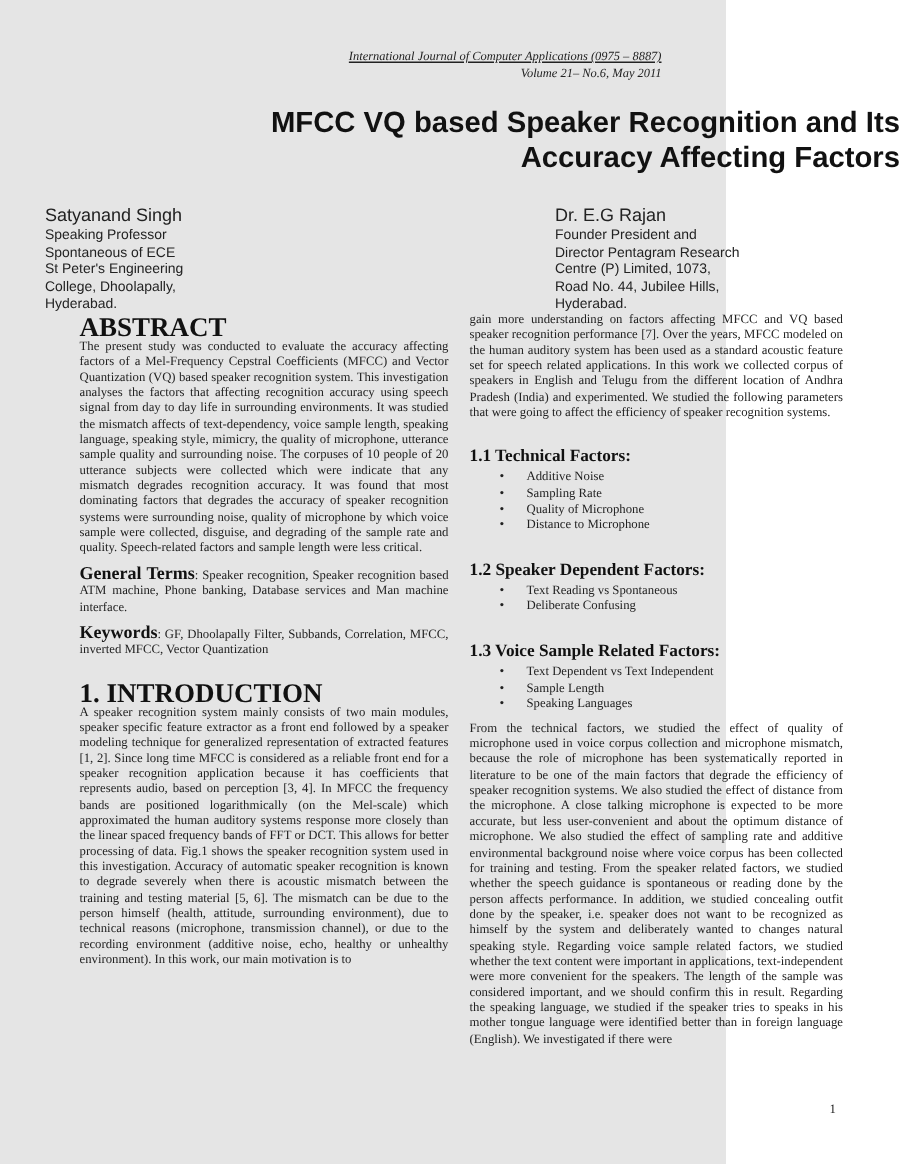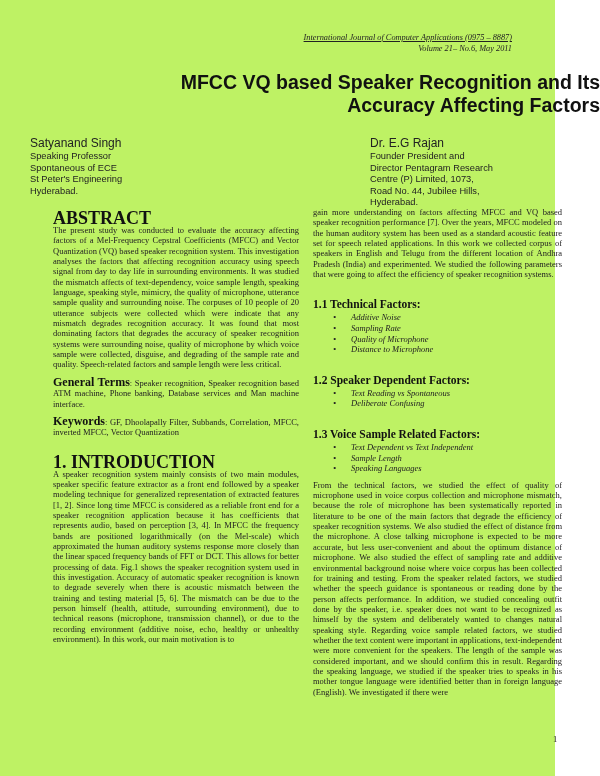--- a/index.html
+++ b/index.html
@@ -1,35 +1,35 @@
 <!DOCTYPE html>
 <html><head>
 <meta charset="utf-8">
 <style>
   html, body { margin:0; padding:0; background:#ffffff; }
   body { width:600px; height:776px; position:relative; overflow:hidden; color:#1a1a1a; }
-  .page { position:absolute; left:0; top:0; width:555px; height:776px; background:#bef264; }
+  .page { position:absolute; left:0; top:0; width:484px; height:776px; background:#e5e5e5; }
   .header { position:absolute; right:43px; top:33px; text-align:right; font-family:"Liberation Serif", serif; font-style:italic; font-size:8.3px; line-height:10.5px; color:#222; }
   .header .journal { text-decoration:underline; }
   .title { position:absolute; left:0; width:600px; top:71px; text-align:right; font-family:"Liberation Sans", sans-serif; font-weight:bold; font-size:19.5px; line-height:23px; color:#111; }
   .author { position:absolute; top:136px; width:200px; font-family:Liberation Sans, sans-serif; color:#222; }
   .author .name { font-size:12px; line-height:15px; }
   .author .aff { font-size:9.3px; line-height:11.5px; }
   .author.left { left:30px; }
   .author.right { left:370px; }
   .col { position:absolute; top:212px; width:246px; font-family:"Liberation Serif", serif; font-size:8.5px; line-height:10.35px; color:#222; text-align:justify; }
   .col.left { left:53px; }
   .col.right { left:313px; top:207px; width:249px; }
   .col p { margin:0; }
   h2.sec { font-family:"Liberation Serif", serif; font-weight:bold; font-size:18px; line-height:13px; margin:0; color:#111; text-align:left; }
   .inline-head { font-weight:bold; font-size:12px; color:#111; }
   .gap6 { height:7px; }
   .gap18 { height:18px; }
   h3.sub { font-family:"Liberation Serif", serif; font-weight:bold; font-size:11.5px; line-height:13px; margin:19px 0 1px 0; color:#111; }
-  ul.factors { margin:0; padding:0 0 0 24px; list-style:none;font-style:italic; }
+  ul.factors { margin:0; padding:0 0 0 24px; list-style:none; }
   ul.factors li { position:relative; padding-left:14px; line-height:10.6px; }
   ul.factors li::before { content:"\2022"; position:absolute; left:-4px; top:0; font-size:9px; }
   .pagenum { position:absolute; left:553px; top:734px; font-family:"Liberation Serif", serif; font-size:8.5px; }
 </style>
 </head>
 <body>
 
 <div class="page">
 
   <div class="header">
@@ -40,20 +40,21 @@
   <div class="title">
     <div>MFCC VQ based Speaker Recognition and Its</div>
     <div>Accuracy Affecting Factors</div>
   </div>
 
   <div class="author left">
     <div class="name">Satyanand Singh</div>
     <div class="aff">Speaking Professor</div>
     <div class="aff">Spontaneous of ECE</div>
     <div class="aff">St Peter's Engineering</div>
+    <div class="aff">College, Dhoolapally,</div>
     <div class="aff">Hyderabad.</div>
   </div>
 
   <div class="author right">
     <div class="name">Dr. E.G Rajan</div>
     <div class="aff">Founder President and</div>
     <div class="aff">Director Pentagram Research</div>
     <div class="aff">Centre (P) Limited, 1073,</div>
     <div class="aff">Road No. 44, Jubilee Hills,</div>
     <div class="aff">Hyderabad.</div>

